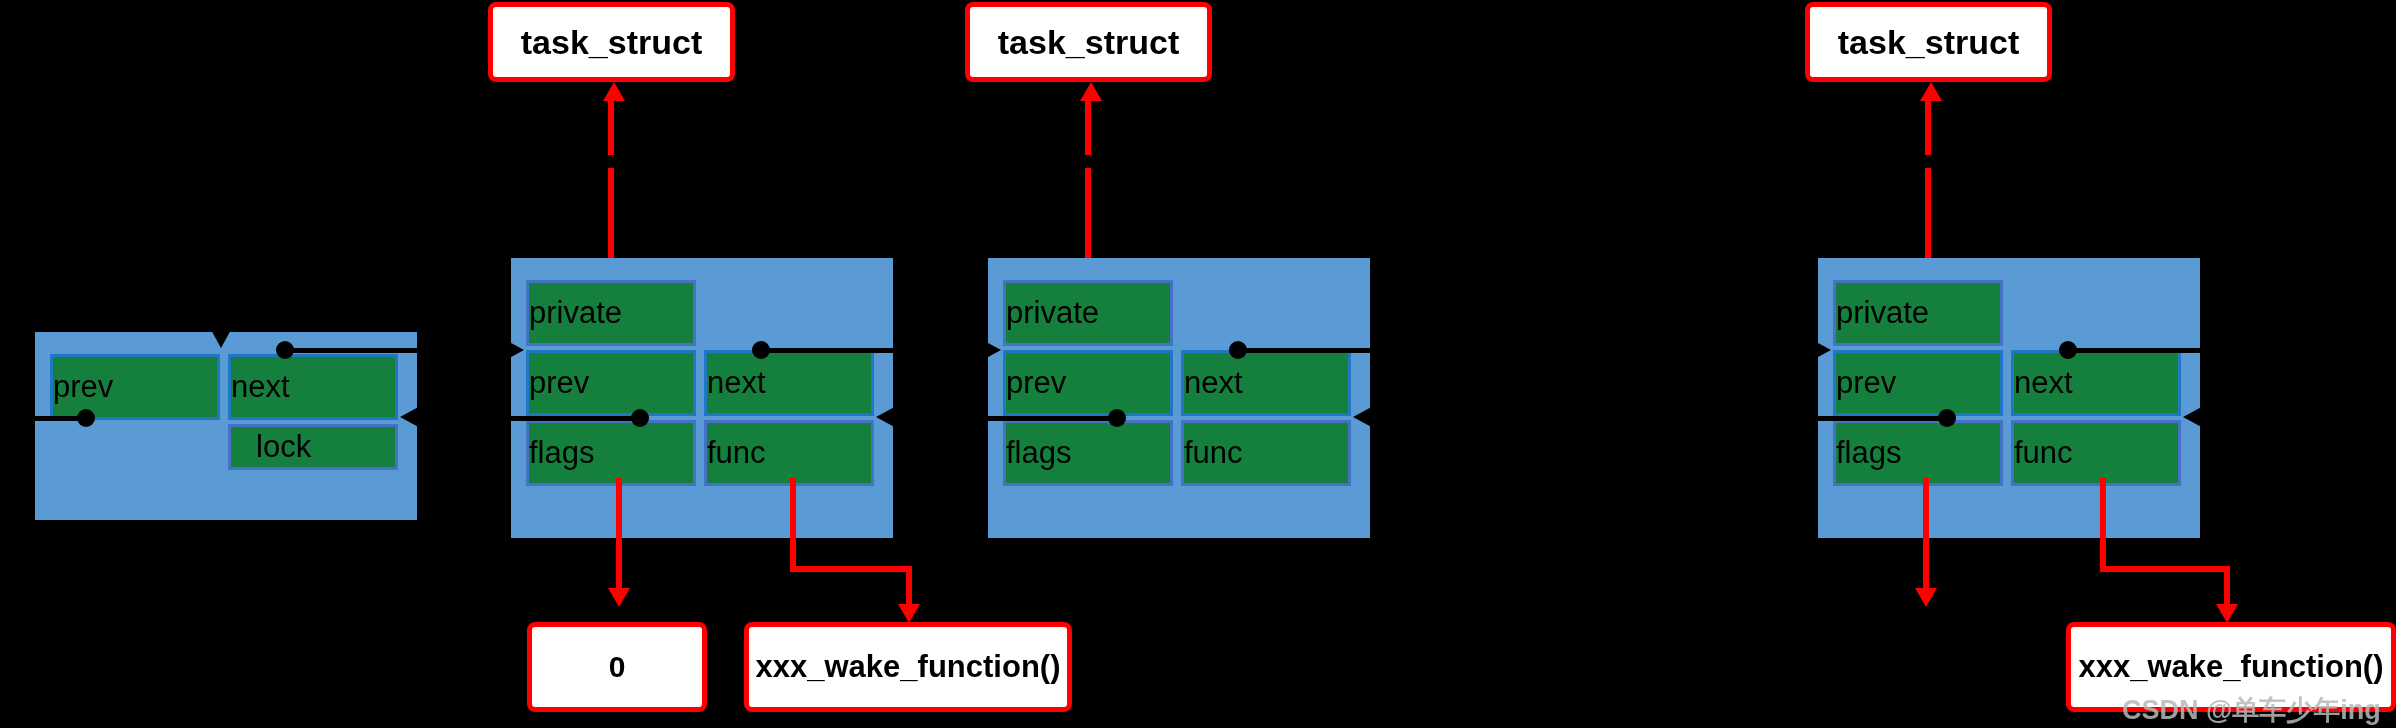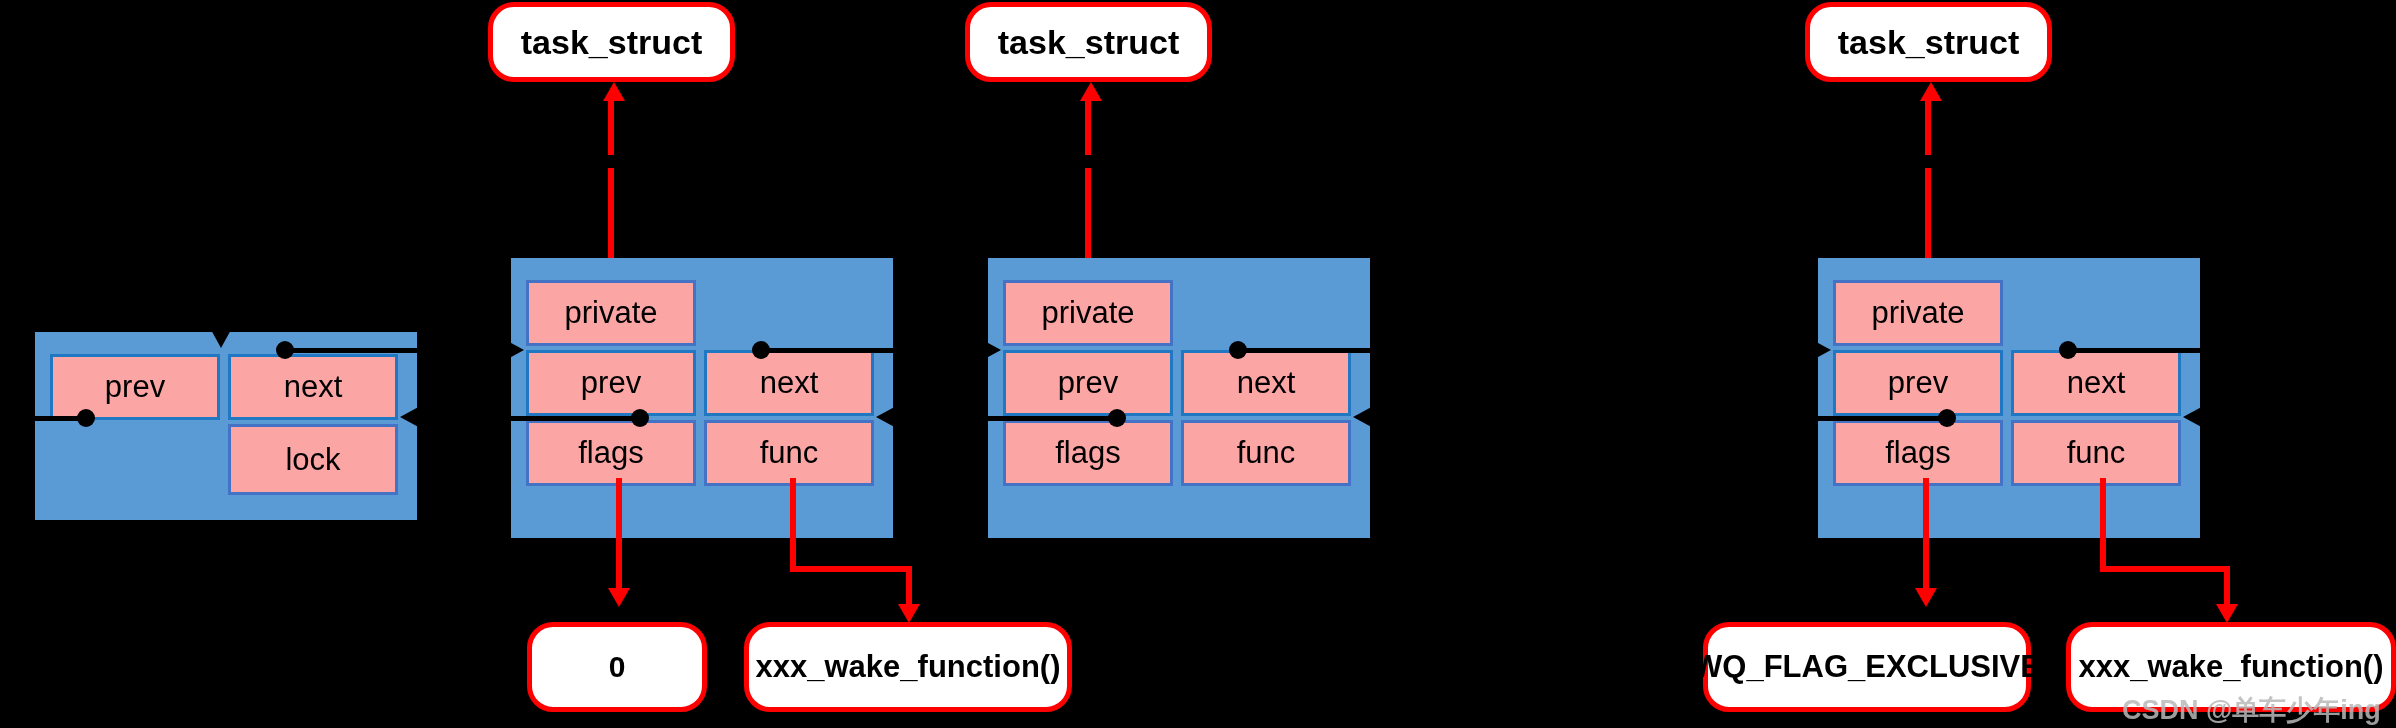--- a/index.html
+++ b/index.html
@@ -8,40 +8,40 @@
     width:2396px;height:728px;
     overflow:hidden;
   }
   #stage{position:relative;width:2396px;height:728px;background:#000;}
 
   
   .rbox{
     position:absolute;
     background:#ffffff;
     border:5px solid #fe0000;
-    border-radius:26px;
+    border-radius:8px;
     display:flex;align-items:center;justify-content:center;
     color:#000;
     font-weight:bold;
     box-sizing:border-box;
     white-space:nowrap;
   }
 
   
   .struct{
     position:absolute;
     background:#5b9bd5;
     box-sizing:border-box;
   }
   .cell{
     position:absolute;
-    background:#fca5a5;
+    background:#15803d;
     border:3px solid #1f78c1;
     box-sizing:border-box;
-    display:flex;align-items:center;justify-content:center;
+    display:flex;align-items:center;
     color:#000;
     font-size:31px;
     font-weight:normal;
   }
   .cell.soft{border-color:#4472c4;}
 
   
   .hline{position:absolute;background:#000;height:5px;}
   .rhline{position:absolute;background:#fe0000;height:6px;}
   .rvline{position:absolute;background:#fe0000;width:6px;}
@@ -98,21 +98,21 @@
   <div class="rvline" style="left:1925px;top:168px;height:145px;"></div>
   <div class="rarr-up" style="left:1920px;top:82px;"></div>
 
   <div class="struct" style="left:35px;top:332px;width:382px;height:188px;">
     <div class="cell" style="left:15px;top:22px;width:170px;height:66px;">
       <span>prev</span>
     </div>
     <div class="cell" style="left:193px;top:22px;width:170px;height:66px;">
       <span>next</span>
     </div>
-    <div class="cell soft" style="left:193px;top:92px;width:170px;height:71px;">
+    <div class="cell soft" style="left:193px;top:92px;width:170px;height:46px;padding-left:25px;">
       <span>lock</span>
     </div>
   </div>
 
   <div class="arr-down" style="left:210px;top:328px;"></div>
 
   <div class="dot" style="left:276px;top:341px;"></div>
   <div class="hline" style="left:285px;top:348px;width:266px;"></div>
 
   <div class="dot" style="left:77px;top:409px;"></div>
@@ -213,23 +213,20 @@
   <div class="rarr-down" style="left:2216px;top:604px;"></div>
 
   <div class="rbox" style="left:527px;top:622px;width:180px;height:90px;font-size:30px;">
     <span>0</span>
   </div>
 
   <div class="rbox" style="left:744px;top:622px;width:328px;height:90px;font-size:31px;">
     <span>xxx_wake_function()</span>
   </div>
 
-  <div class="rbox" style="left:1703px;top:622px;width:328px;height:90px;font-size:31px;">
-    <span>WQ_FLAG_EXCLUSIVE</span>
-  </div>
 
   <div class="rbox" style="left:2066px;top:622px;width:330px;height:90px;font-size:31px;">
     <span>xxx_wake_function()</span>
   </div>
 
   <div class="watermark" style="left:2122px;top:692px;font-weight:bold;">CSDN @单车少年ing</div>
 
 </div>
 
 </body></html>

